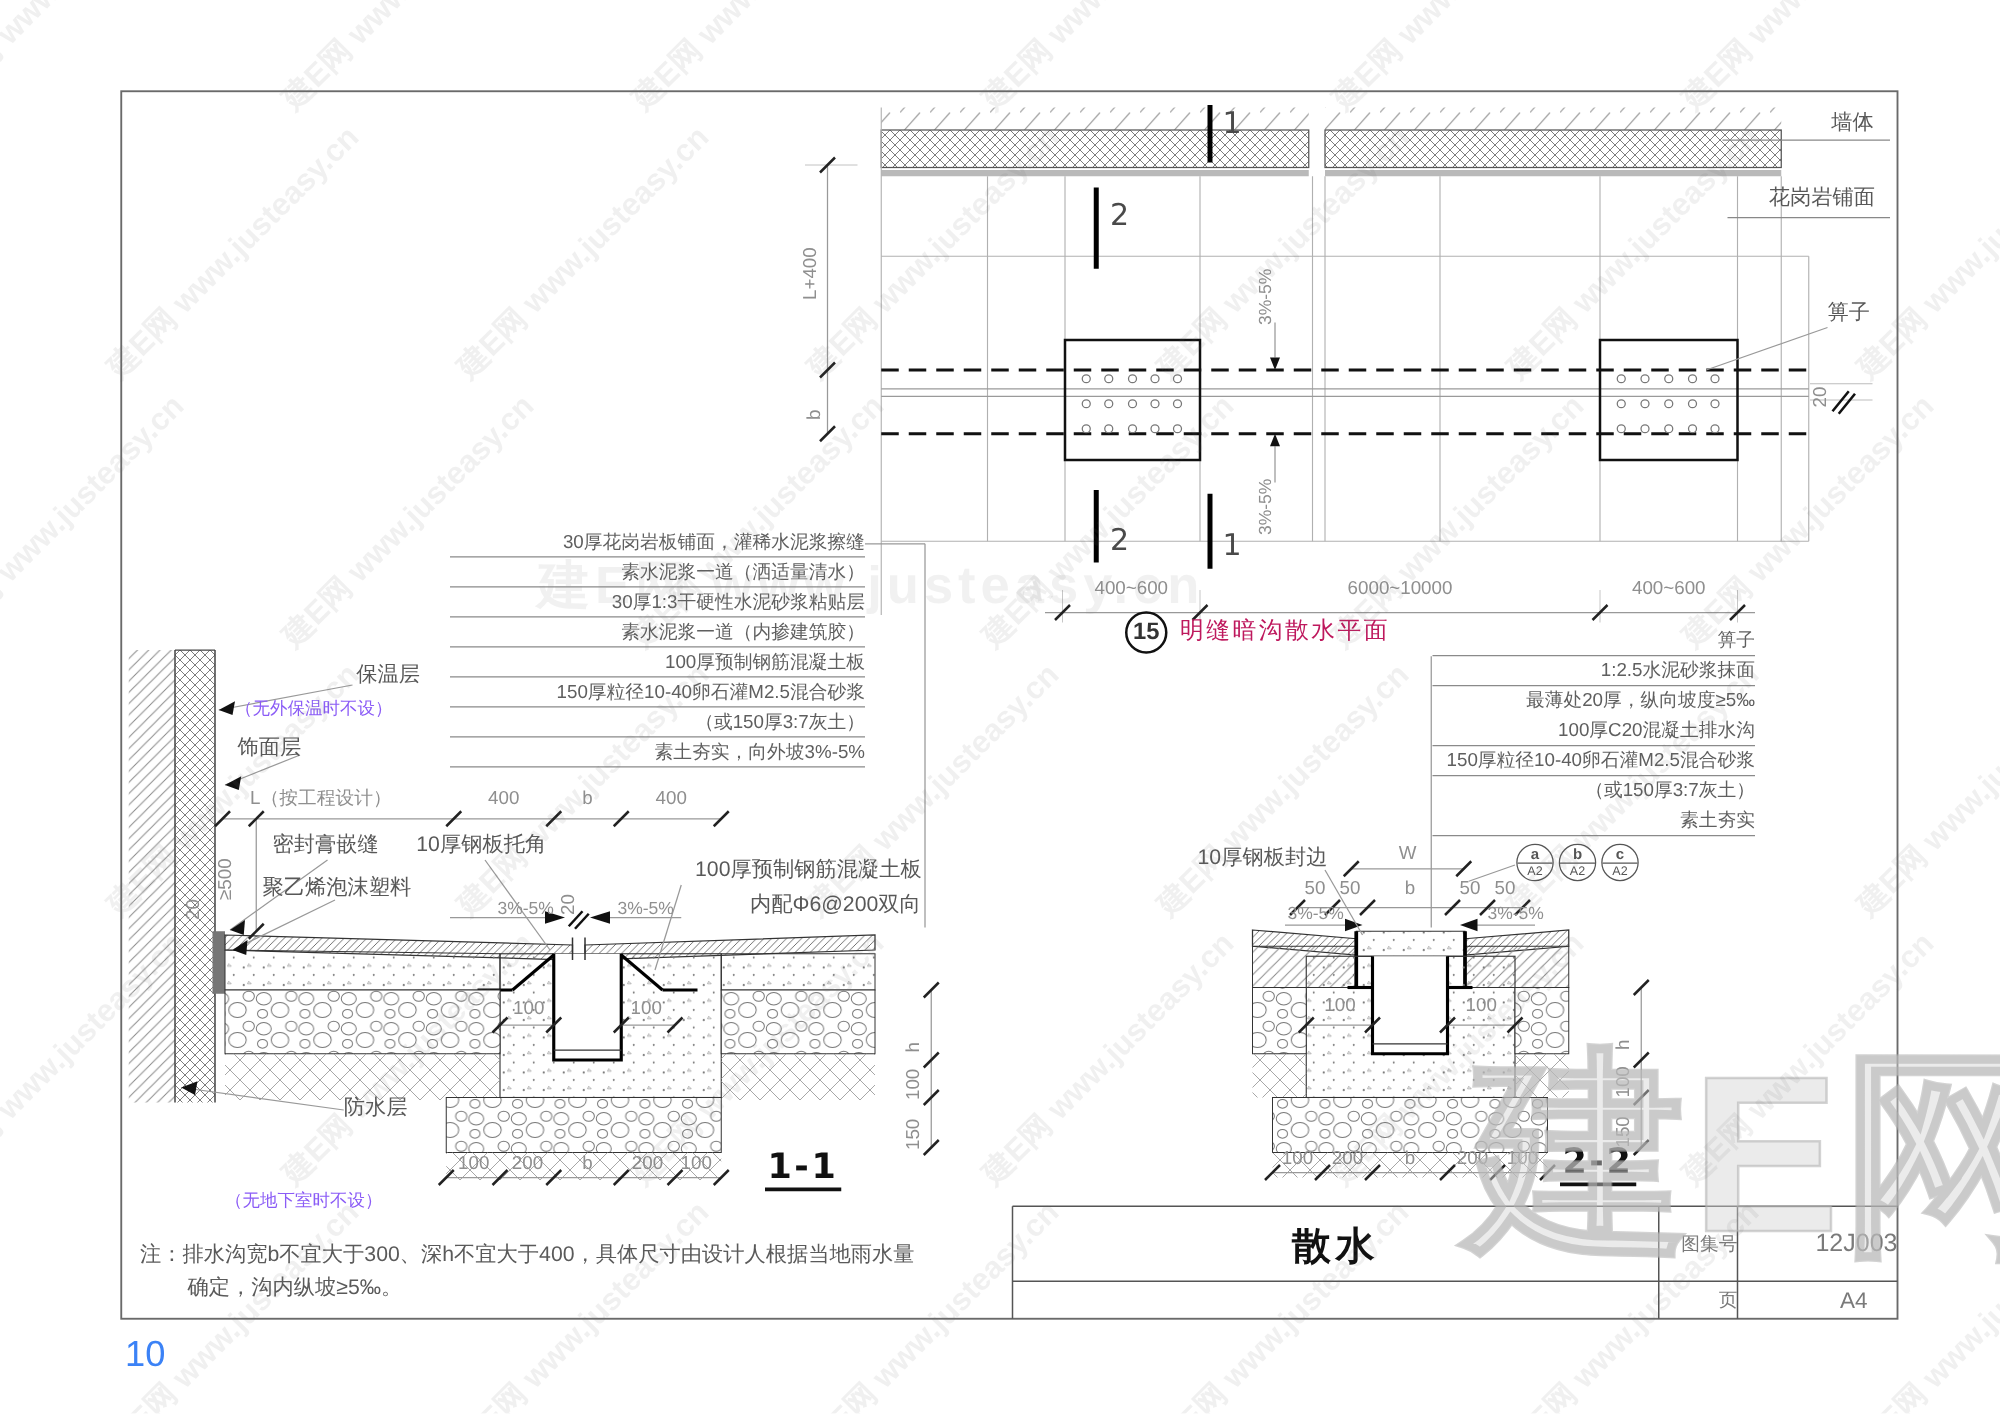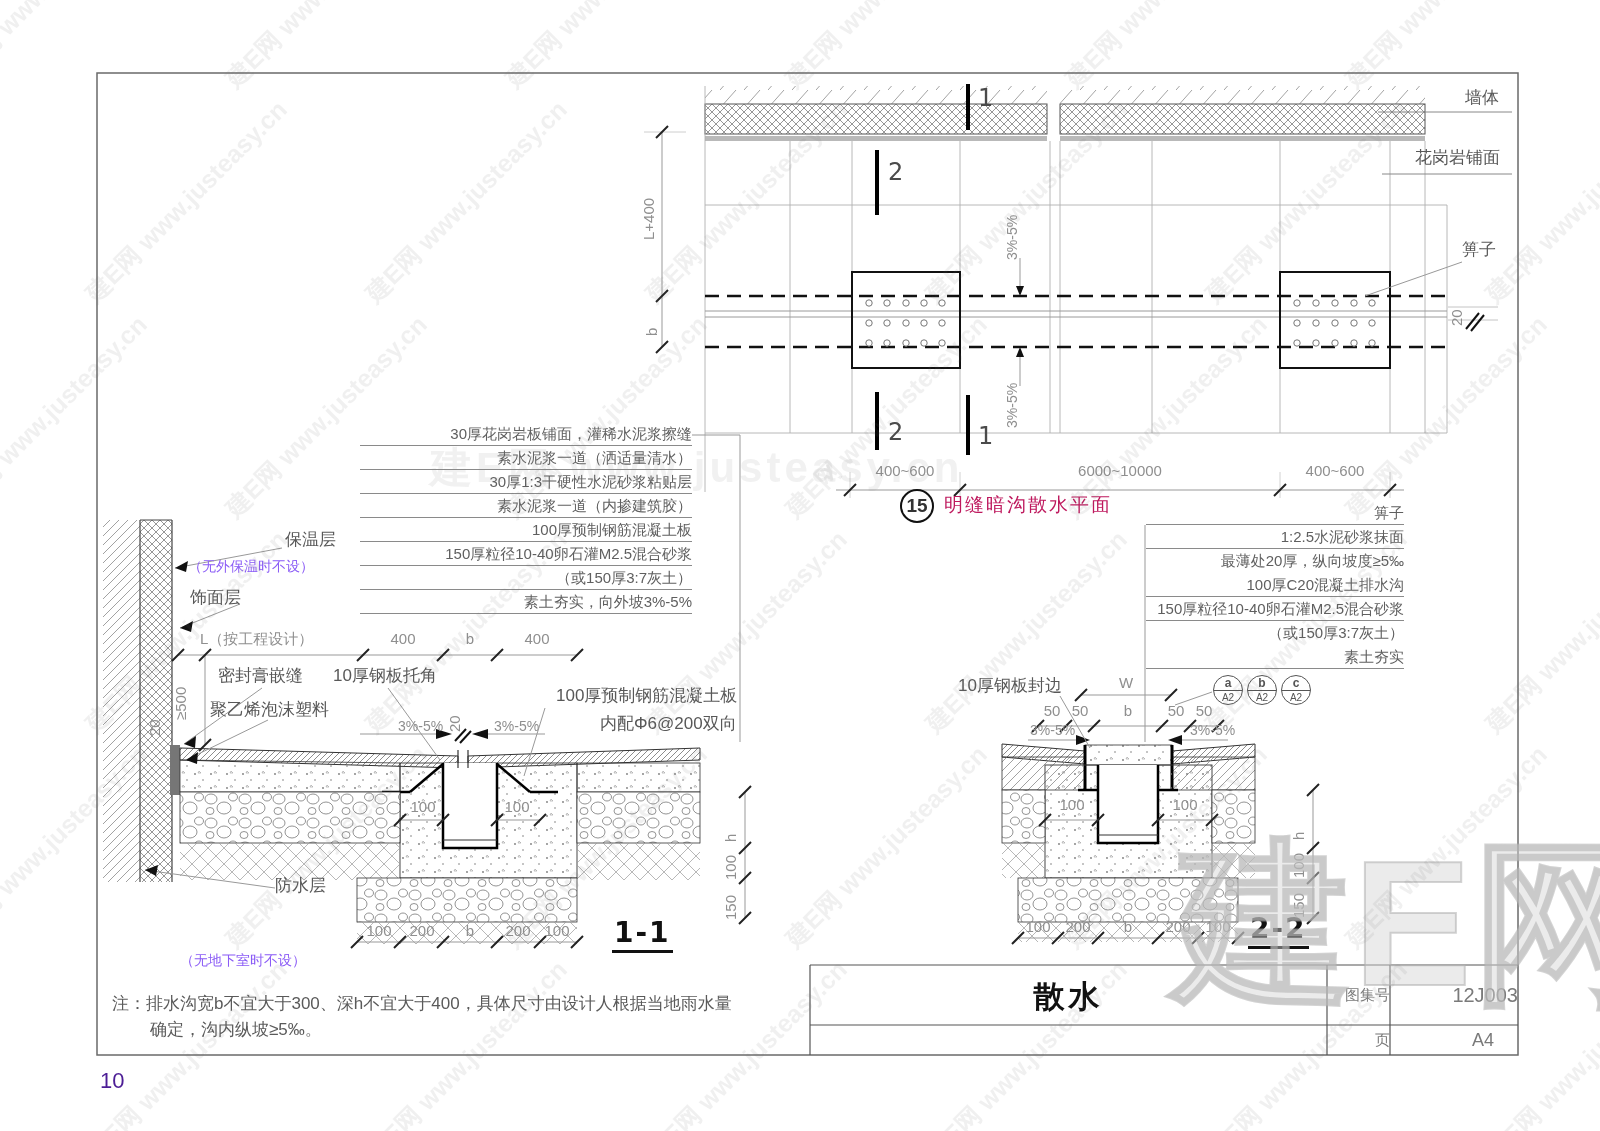--- a/index.html
+++ b/index.html
@@ -28,21 +28,21 @@
   .bub-b{font-size:10px;line-height:13px}
   .tb-title{position:absolute;font-size:31px;font-weight:bold;color:#111;letter-spacing:4px;text-align:center}
   .tb-cell{position:absolute;color:#7a7a7a;text-align:right}
   #wm-layer{position:absolute;left:0;top:0;width:1600px;height:1131px;pointer-events:none;overflow:hidden}
   .wm-tile{position:absolute;transform:rotate(-45deg);font-size:25px;font-weight:bold;
            color:rgba(110,110,110,0.10);white-space:nowrap}
   .wm-center{position:absolute;left:430px;top:440px;font-size:42px;font-weight:bold;
              color:rgba(140,140,140,0.12);letter-spacing:4px;white-space:nowrap}
   .wm-big{position:absolute;left:1175px;top:835px;font-size:178px;font-weight:bold;line-height:1;
           color:rgba(210,210,210,0.45);-webkit-text-stroke:2px rgba(175,175,175,.55);white-space:nowrap}
-  .pageno{position:absolute;left:100px;top:1068px;font-size:22px;color:#4c1d95}
+  .pageno{position:absolute;left:100px;top:1068px;font-size:29px;color:#3b82f6}
   .note-l{position:absolute;color:#5a5a5a;font-size:17px;white-space:nowrap}
 </style>
 </head>
 <body>
 
 <div id="page">
 
   <svg class="lw" width="1600" height="1131" viewBox="0 0 1600 1131">
     <defs>
       <g id="tk">

